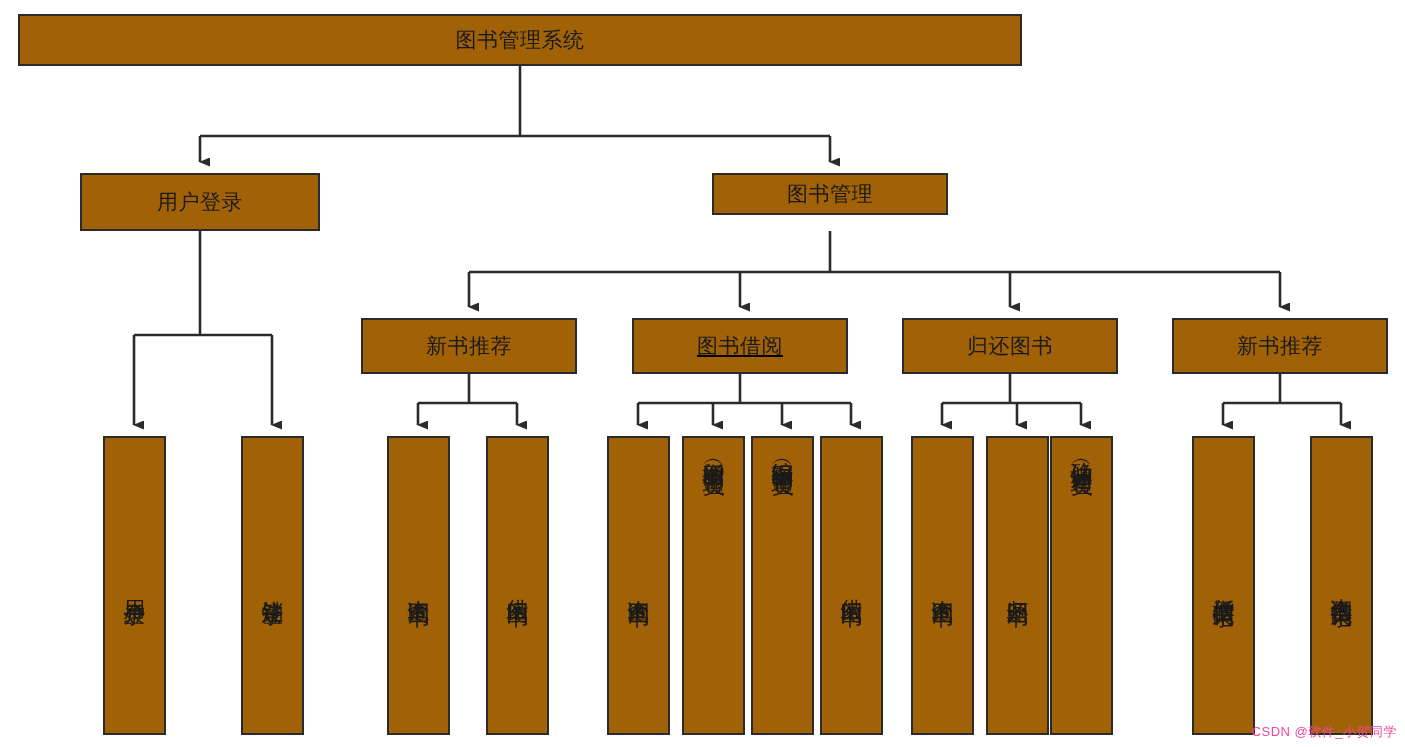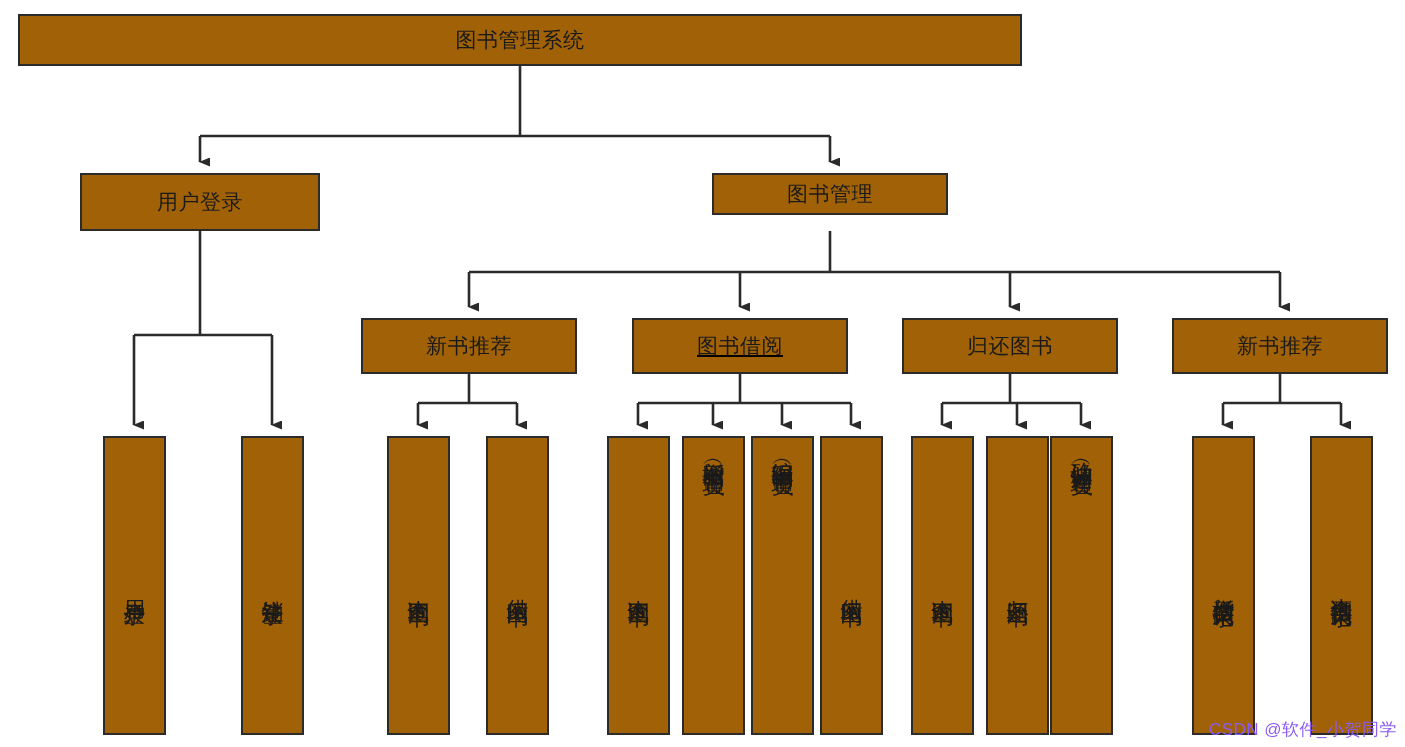--- a/index.html
+++ b/index.html
@@ -57,22 +57,22 @@
     white-space: nowrap;
   }
   .leaf.centered {
     align-items: center;
     padding-top: 0;
   }
   .watermark {
     position: absolute;
     right: 8px;
     bottom: 6px;
-    font-size: 17px;
-    color: #8b5cf6;
+    font-size: 13px;
+    color: #ec4899;
     white-space: nowrap;
     letter-spacing: 0.5px;
   }
 </style>
 </head>
 <body>
 
 <div id="canvas">
 
   <svg class="wires" viewBox="0 0 1405 747" xmlns="http://www.w3.org/2000/svg">

